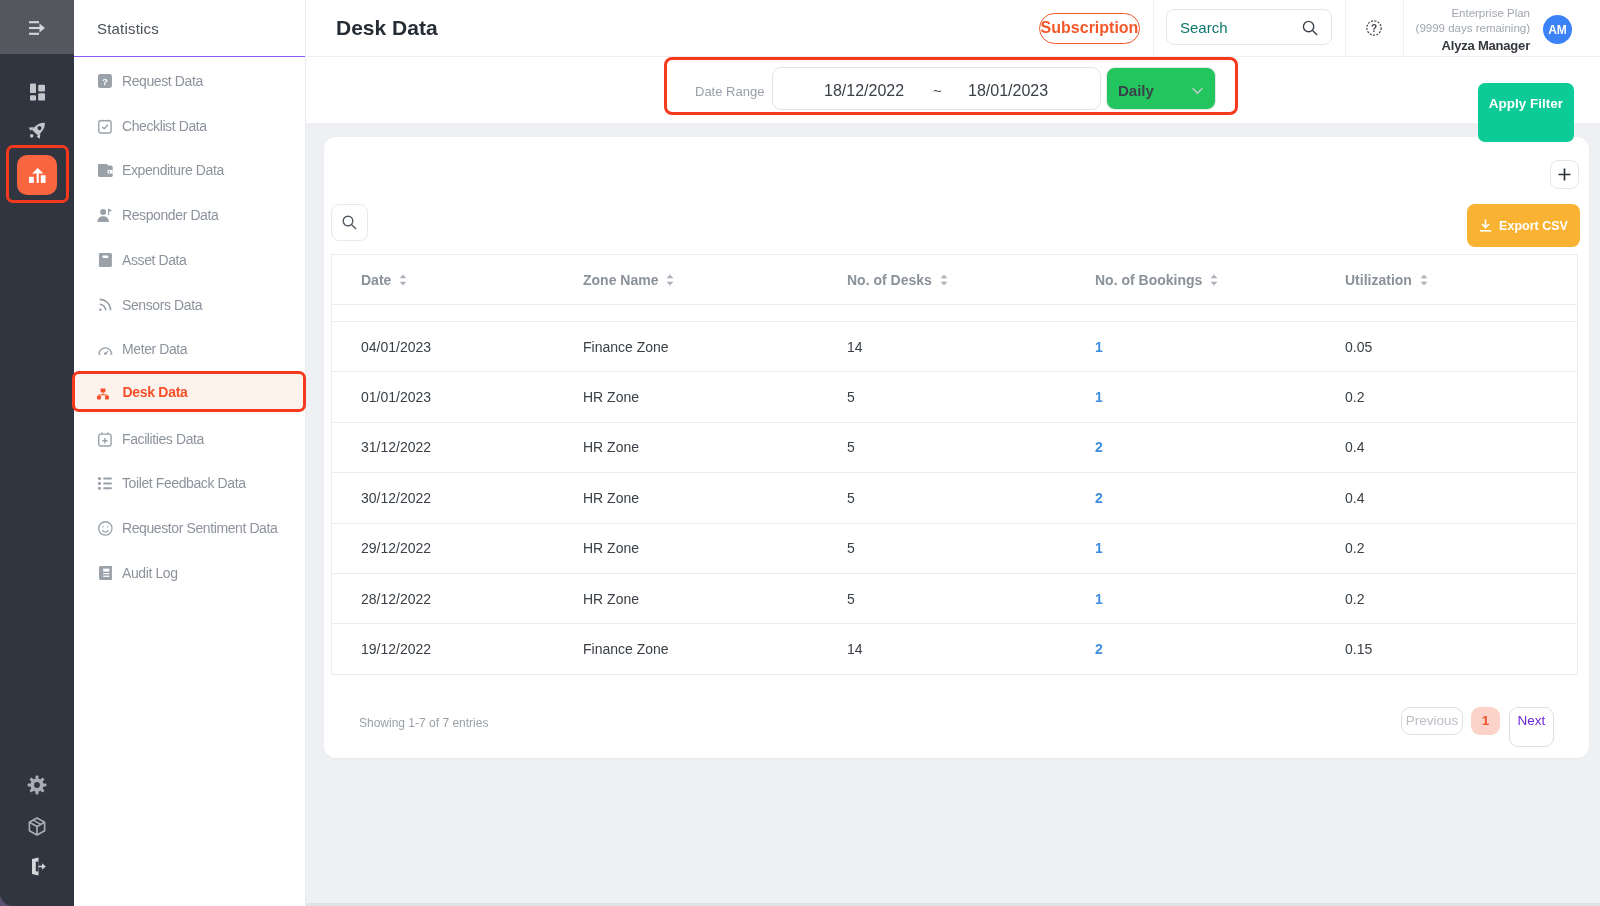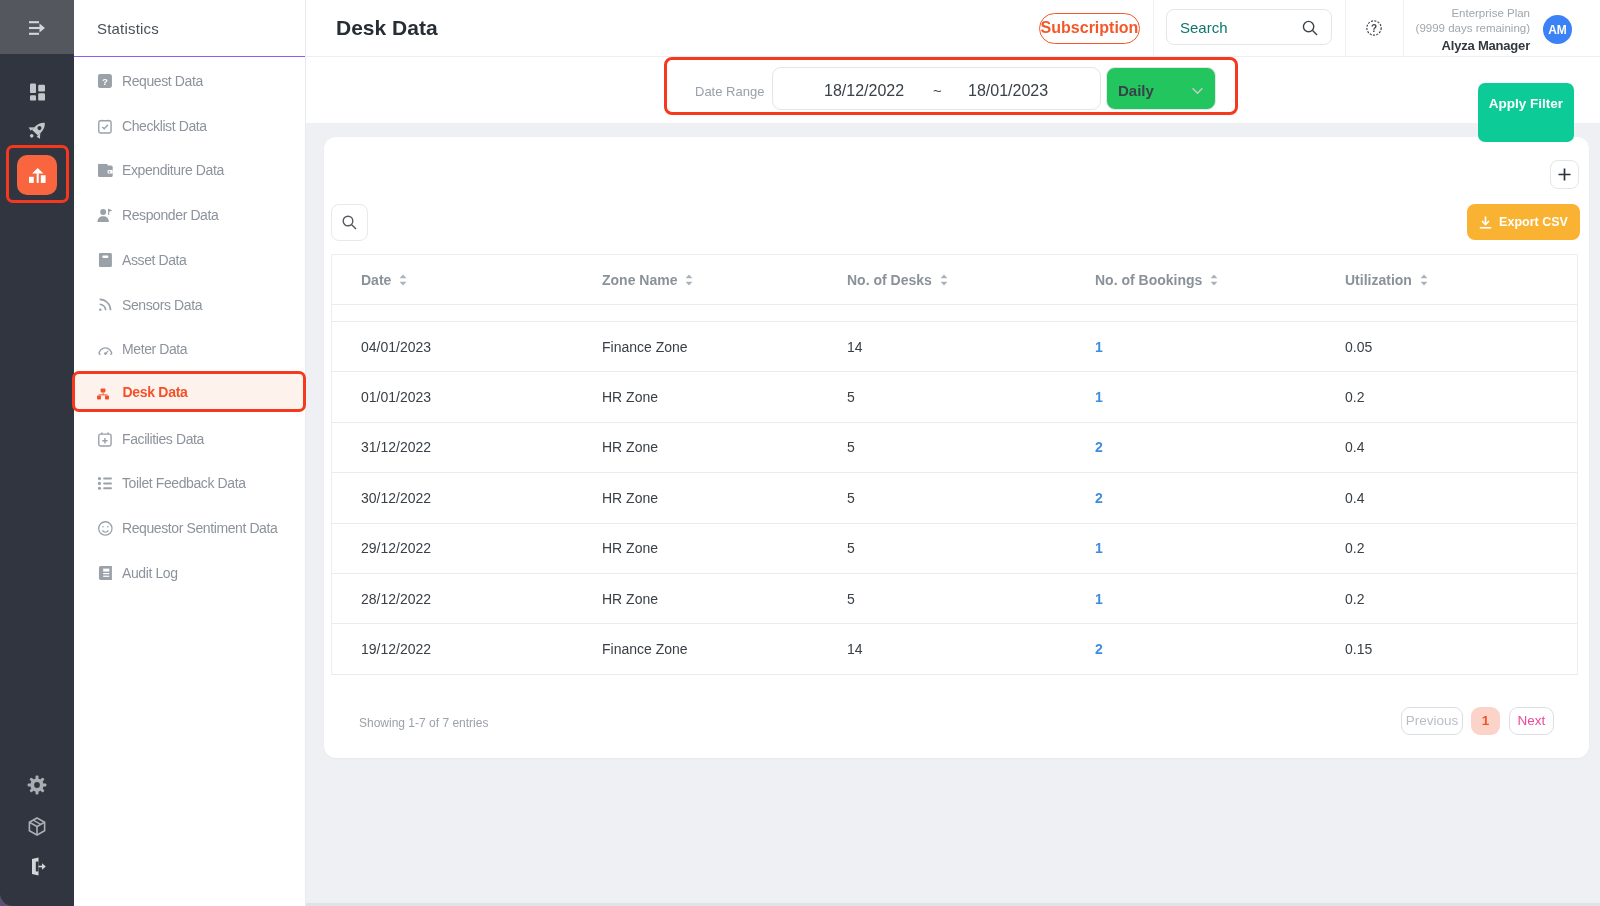--- a/index.html
+++ b/index.html
@@ -45,40 +45,40 @@
 .dateinput .d2 { position:absolute; left:195px; top:14px; font-size:16px; color:#3b4149; }
 .daysel { position:absolute; left:800px; top:10px; width:110px; height:43px; border:1px solid #e3e5e8; border-radius:9px; background:#22c55e; }
 .daysel .t { position:absolute; left:11px; top:14px; font-size:15px; font-weight:bold; color:#3b4149; }
 .applybtn { position:absolute; left:1172px; top:10px; width:96px; height:59px; background:#0ccb97; border-radius:7px; color:#fff; font-size:13.5px; font-weight:bold; text-align:center; line-height:42px;margin-top:16px; }
 
 
 .content { position:absolute; left:306px; top:123px; width:1294px; height:783px; background:#eef0f3; }
 .card { position:absolute; left:18px; top:14px; width:1265px; height:621px; background:#fff; border-radius:12px; box-shadow:0 1px 2px rgba(40,50,60,.04); }
 .plusbtn { position:absolute; left:1226px; top:23px; width:29px; height:29px; border:1px solid #e4e6e9; border-radius:8px; display:flex; align-items:center; justify-content:center; }
 .srchbtn { position:absolute; left:7px; top:67px; width:37px; height:37px; border:1px solid #e7e9ec; border-radius:8px; display:flex; align-items:center; justify-content:center; }
-.exportbtn { position:absolute; left:1143px; top:67px; width:113px; height:36px; background:#f9b231; border-radius:8px; color:#fff; font-size:12.5px; font-weight:bold; display:flex; align-items:center; justify-content:center; gap:7px; }
+.exportbtn { position:absolute; left:1143px; top:67px; width:113px; height:43px; background:#f9b231; border-radius:8px; color:#fff; font-size:12.5px; font-weight:bold; display:flex; align-items:center; justify-content:center; gap:7px; }
 
 .tbl { position:absolute; left:7px; top:117px; width:1247px; border:1px solid #eceef0; border-bottom:none; }
 .trow { position:relative; width:100%; }
 .trow.hd { height:50px; border-bottom:1px solid #e9ebee; }
 .trow.empty { height:17px; border-bottom:1px solid #e9ebee; }
 .trow.dr { height:50.4px; border-bottom:1px solid #e9ebee; }
 .c1 { position:absolute; left:29px; top:50%; transform:translateY(-50%); }
-.c2 { position:absolute; left:270px; top:50%; transform:translateY(-50%);justify-content:flex-end; }
+.c2 { position:absolute; left:251px; top:50%; transform:translateY(-50%);justify-content:flex-end; }
 .c3 { position:absolute; left:515px; top:50%; transform:translateY(-50%); }
 .c4 { position:absolute; left:763px; top:50%; transform:translateY(-50%); }
 .c5 { position:absolute; left:1013px; top:50%; transform:translateY(-50%); }
 .hd .hc { font-size:14px; font-weight:bold; color:#8a9199; display:flex; align-items:center; gap:8px; white-space:nowrap; }
 .dr .dc { font-size:14px; color:#3a4046; white-space:nowrap; }
 .dr .blue { color:#3d8edf; font-weight:bold; }
 
 .showing { position:absolute; left:35px; top:579px; font-size:12px; color:#9aa1a9; }
 .pgprev { position:absolute; left:1077px; top:570px; width:62px; height:28px; border:1px solid #dcdfe2; border-radius:9px; color:#b9bec5; font-size:13.5px; text-align:center; line-height:26px; }
 .pg1 { position:absolute; left:1147px; top:570px; width:29px; height:28px; background:#fcd3c9; border-radius:9px; color:#f2512b; font-size:13.5px; font-weight:bold; text-align:center; line-height:28px; }
-.pgnext { position:absolute; left:1185px; top:570px; width:45px; height:28px; border:1px solid #dcdfe2; border-radius:9px; color:#ec4899; font-size:13.5px; text-align:center; line-height:26px; }
+.pgnext { position:absolute; left:1185px; top:570px; width:45px; height:40px; border:1px solid #dcdfe2; border-radius:9px; color:#6d28d9; font-size:13.5px; text-align:center; line-height:26px; }
 
 
 .ann { position:absolute; border:3.5px solid #f5391f; border-radius:7px; z-index:50; }
 .ann1 { left:6px; top:145px; width:63px; height:58px; }
 .ann2 { left:72px; top:371px; width:234px; height:41px; background:#fdf3ec; }
 .ann3 { left:664px; top:57px; width:574px; height:58px; border-radius:8px; }
 </style>
 </head>
 <body>
 <div class="purple"></div>

